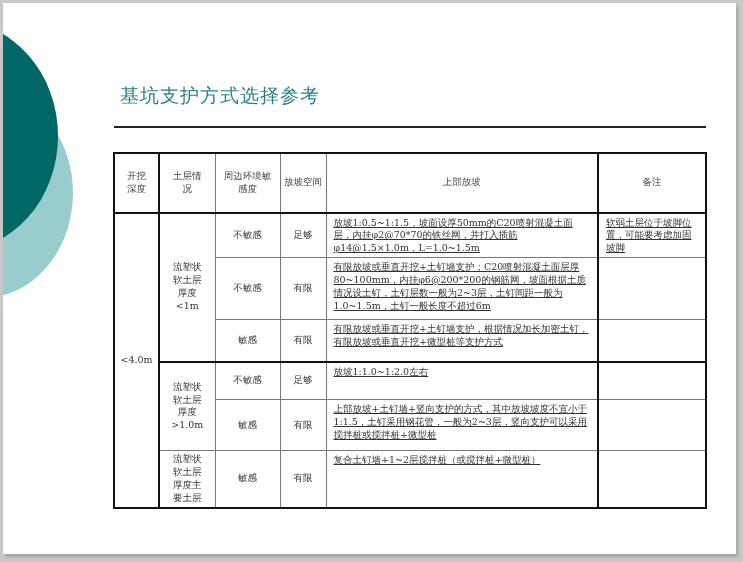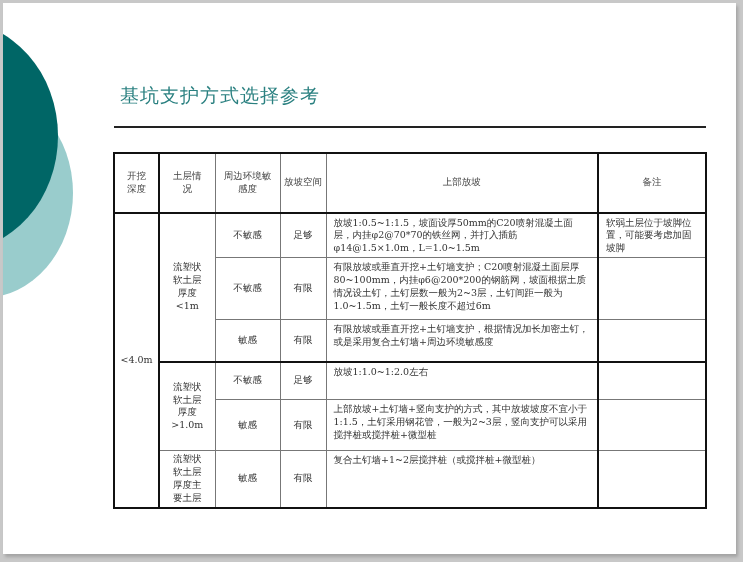--- a/index.html
+++ b/index.html
@@ -32,21 +32,21 @@
   table.spec {
     position: absolute; left: 110px; top: 149px; width: 592px; height: 336px;
     border-collapse: collapse; table-layout: fixed;
     font-size: 9.5px; color: #333;
   }
   table.spec td, table.spec th {
     border: 1px solid #777; padding: 0; font-weight: normal; line-height: 1.35;
   }
   table.spec { border: 2px solid #111; }
   .c { text-align: center; vertical-align: middle; }
-  .t { text-align: left; vertical-align: top; padding: 3px 6px 2px 7px !important; }
+  .t { text-align: left; vertical-align: top; padding: 3px 6px 2px 7px !important; text-decoration: underline; }
   .bl { border-left: 2px solid #111 !important; }
   .bb { border-bottom: 2px solid #111 !important; }
   th { color: #444; }
 </style>
 </head>
 <body>
 
 <div class="slide">
   <div class="circle-light"></div>
   <div class="circle-dark"></div>
@@ -82,21 +82,21 @@
     </tr>
     <tr style="height:62px">
       <td class="c">不敏感</td>
       <td class="c">有限</td>
       <td class="t">有限放坡或垂直开挖+土钉墙支护；C20喷射混凝土面层厚80~100mm，内挂φ6@200*200的钢筋网，坡面根据土质情况设土钉，土钉层数一般为2~3层，土钉间距一般为1.0~1.5m，土钉一般长度不超过6m</td>
       <td class="t bl"></td>
     </tr>
     <tr style="height:42px">
       <td class="c bb">敏感</td>
       <td class="c bb">有限</td>
-      <td class="t bb">有限放坡或垂直开挖+土钉墙支护，根据情况加长加密土钉，或是采用复合土钉墙+周边环境敏感度</td>
+      <td class="t bb">有限放坡或垂直开挖+土钉墙支护，根据情况加长加密土钉，有限放坡或垂直开挖+微型桩等支护方式</td>
       <td class="t bb bl"></td>
     </tr>
     <tr style="height:38px">
       <td class="c bl" rowspan="2" style="padding:0 10px">流塑状软土层厚度&gt;1.0m</td>
       <td class="c">不敏感</td>
       <td class="c">足够</td>
       <td class="t">放坡1:1.0~1:2.0左右</td>
       <td class="t bl"></td>
     </tr>
     <tr style="height:51px">

